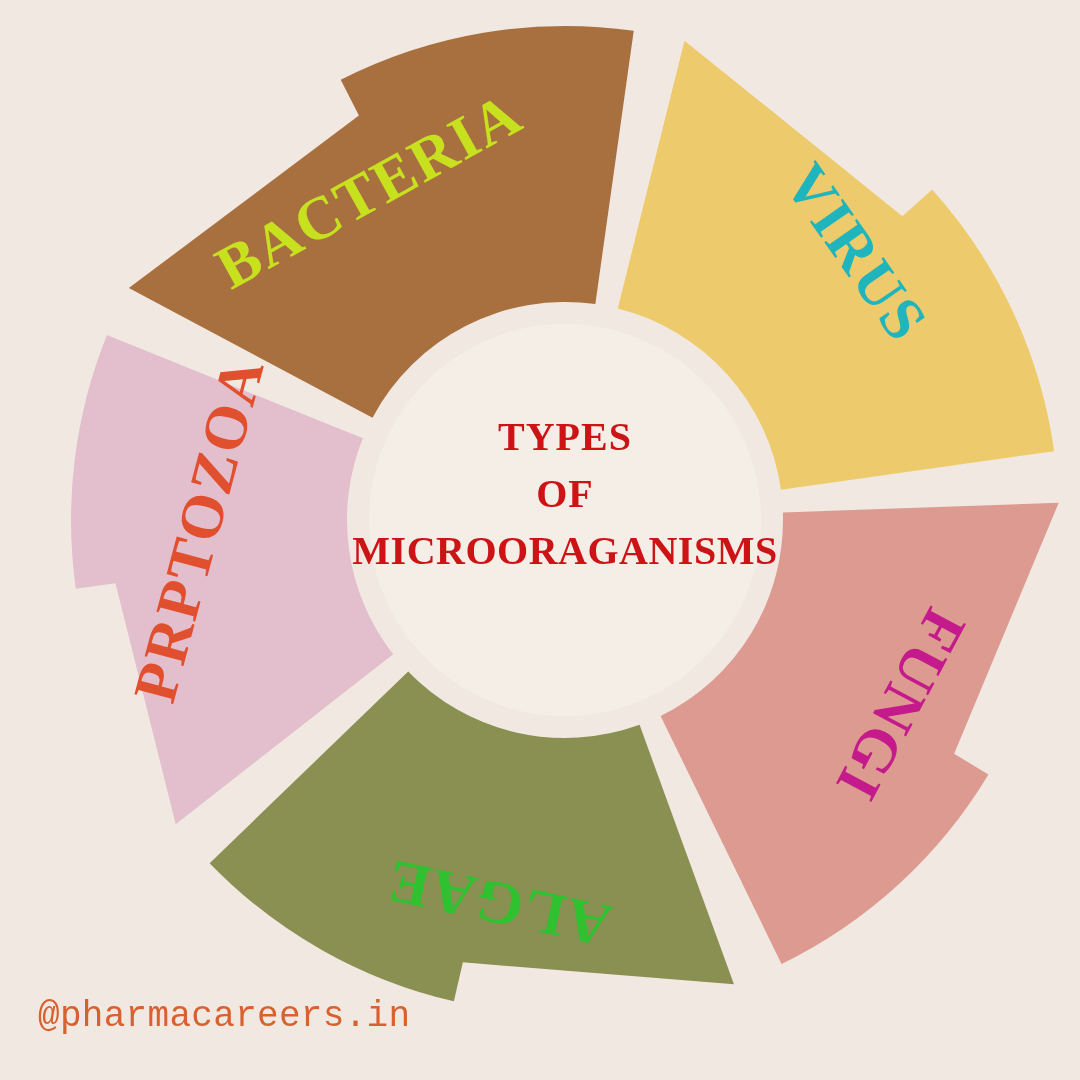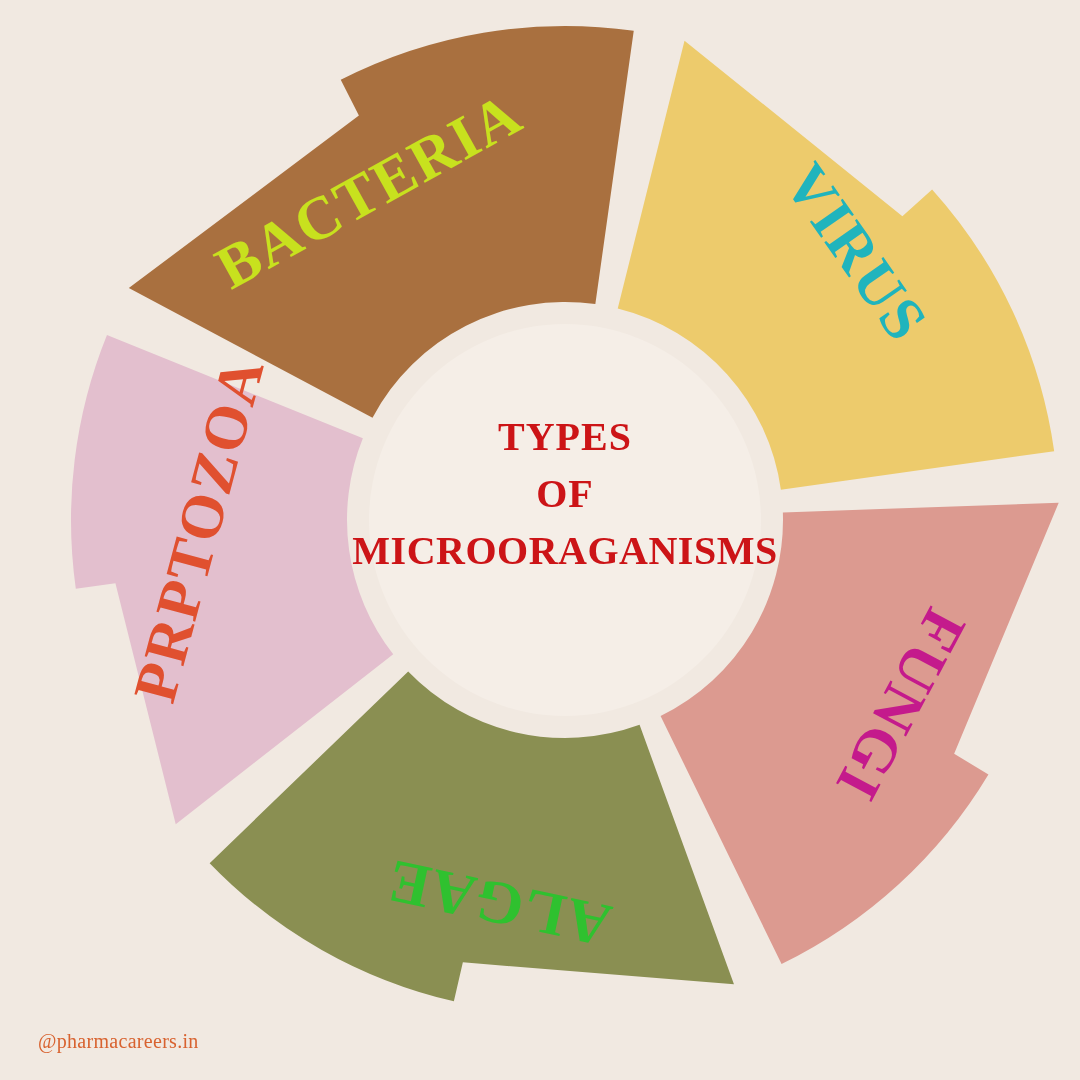--- a/index.html
+++ b/index.html
@@ -37,23 +37,23 @@
     font-weight: bold;
     text-anchor: middle;
     fill: #cc1417;
   }
   .hub-line-1 { font-size: 40px; letter-spacing: 1px; }
   .hub-line-2 { font-size: 40px; letter-spacing: 1px; }
   .hub-line-3 { font-size: 40px; letter-spacing: 0.5px; }
   .watermark {
     position: absolute;
     left: 38px;
-    bottom: 27px;
-    font-family: Liberation Serif, serif;
-    font-size: 20px;
+    bottom: 43px;
+    font-family: Liberation Mono, monospace;
+    font-size: 36px;
     color: #d8622f;
     letter-spacing: 0.3px;
     white-space: nowrap;
   }
 </style>
 </head>
 <body style="background: rgb(241, 233, 225);">
 
 <svg id="infographic" viewBox="0 0 1080 1080">
 

